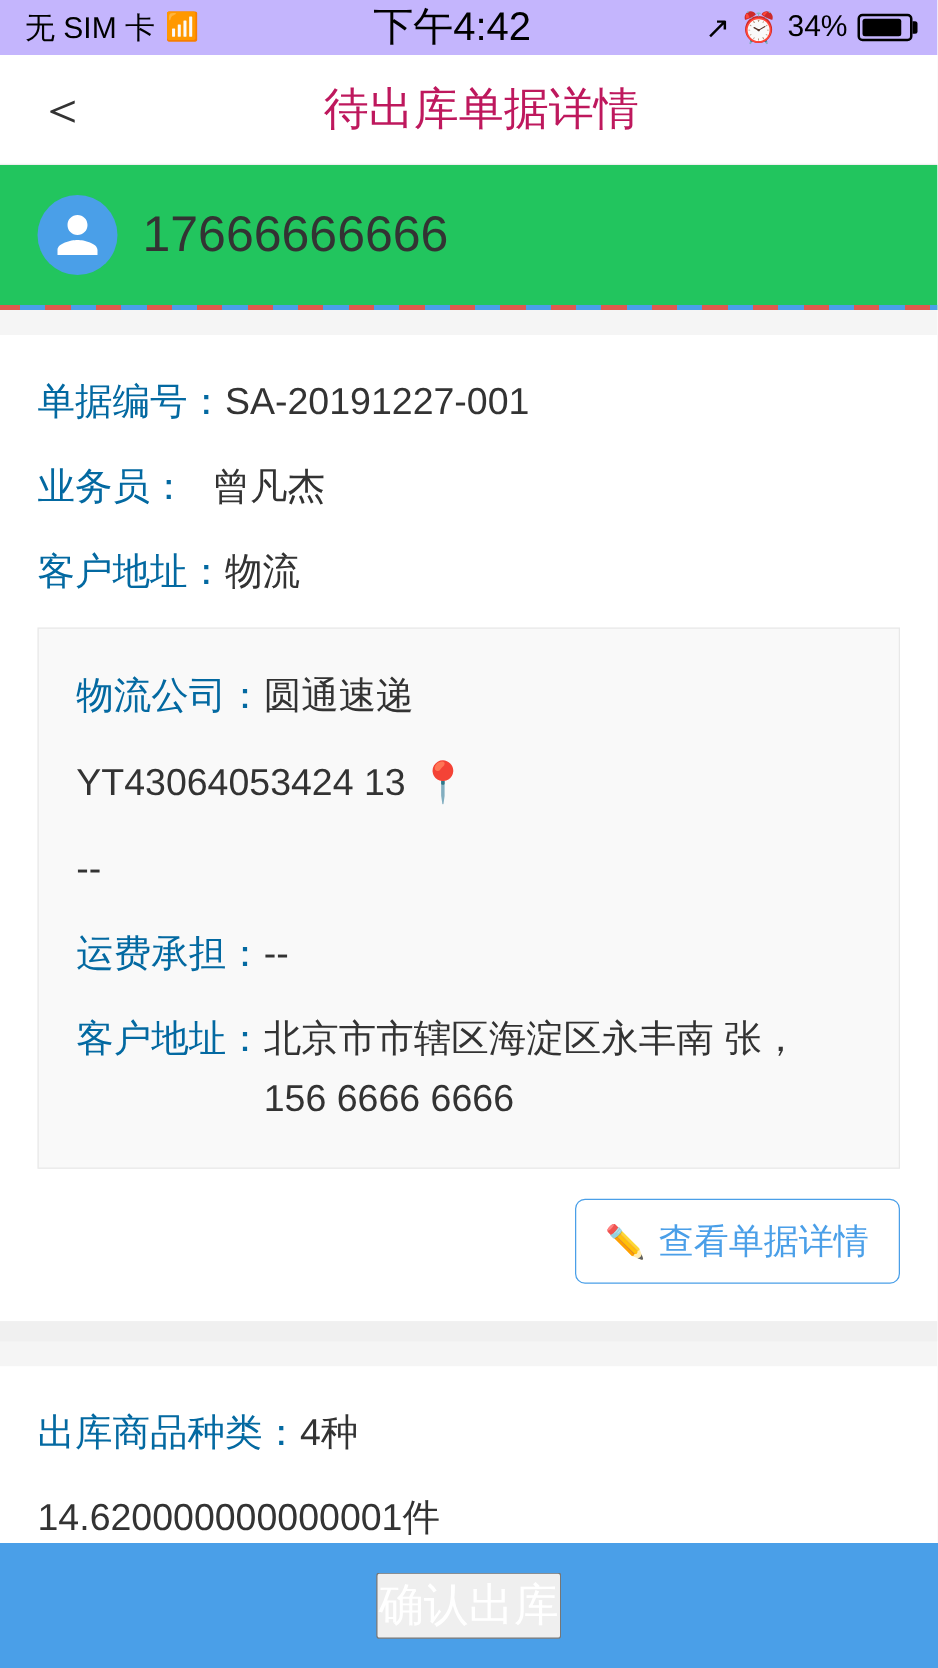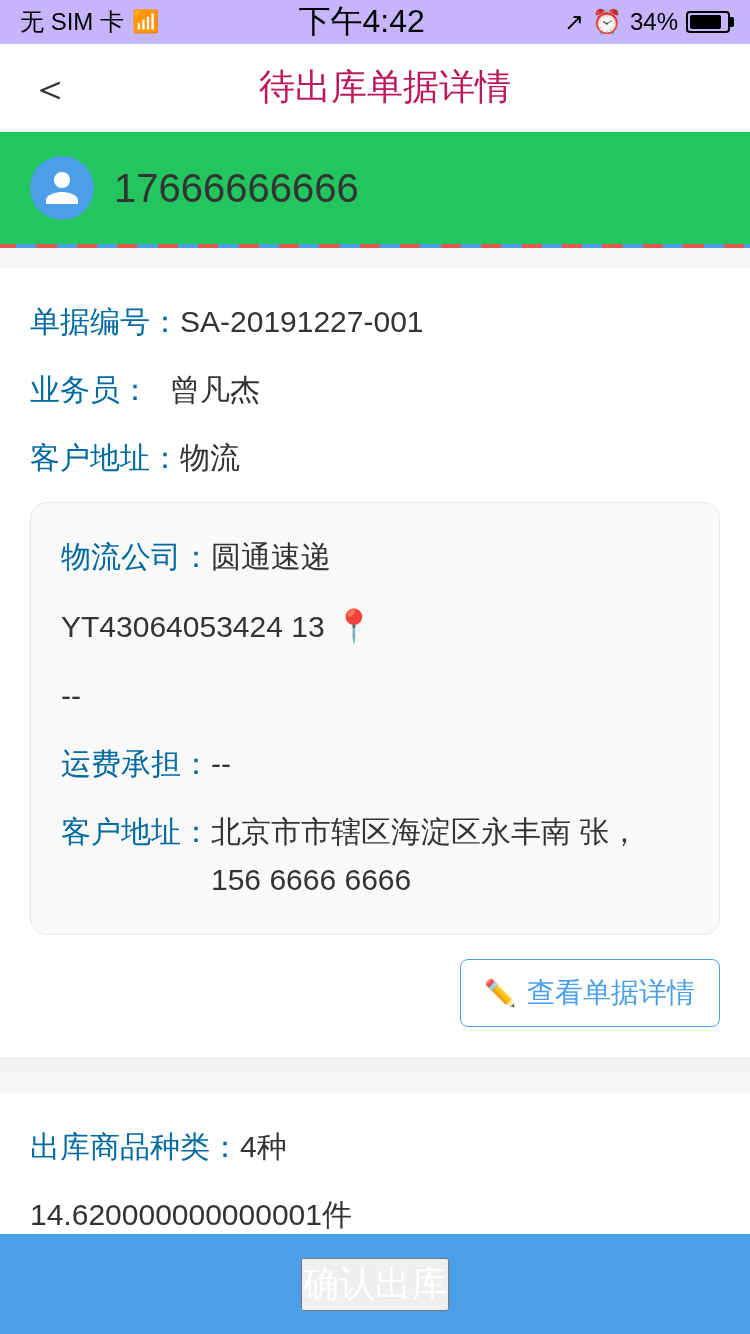--- a/index.html
+++ b/index.html
@@ -153,21 +153,21 @@
       gap: 10px;
     }
     .info-value.address {
       flex-wrap: wrap;
     }
 
     
     .logistics-card {
       background: #f9f9f9;
       border: 1px solid #e8e8e8;
-      border-radius: 16px;
+      border-radius: 0;
       margin: 20px 0 0 0;
       padding: 30px;
     }
 
     
     .location-icon {
       color: #4a9fe8;
       font-size: 32px;
       cursor: pointer;
     }

